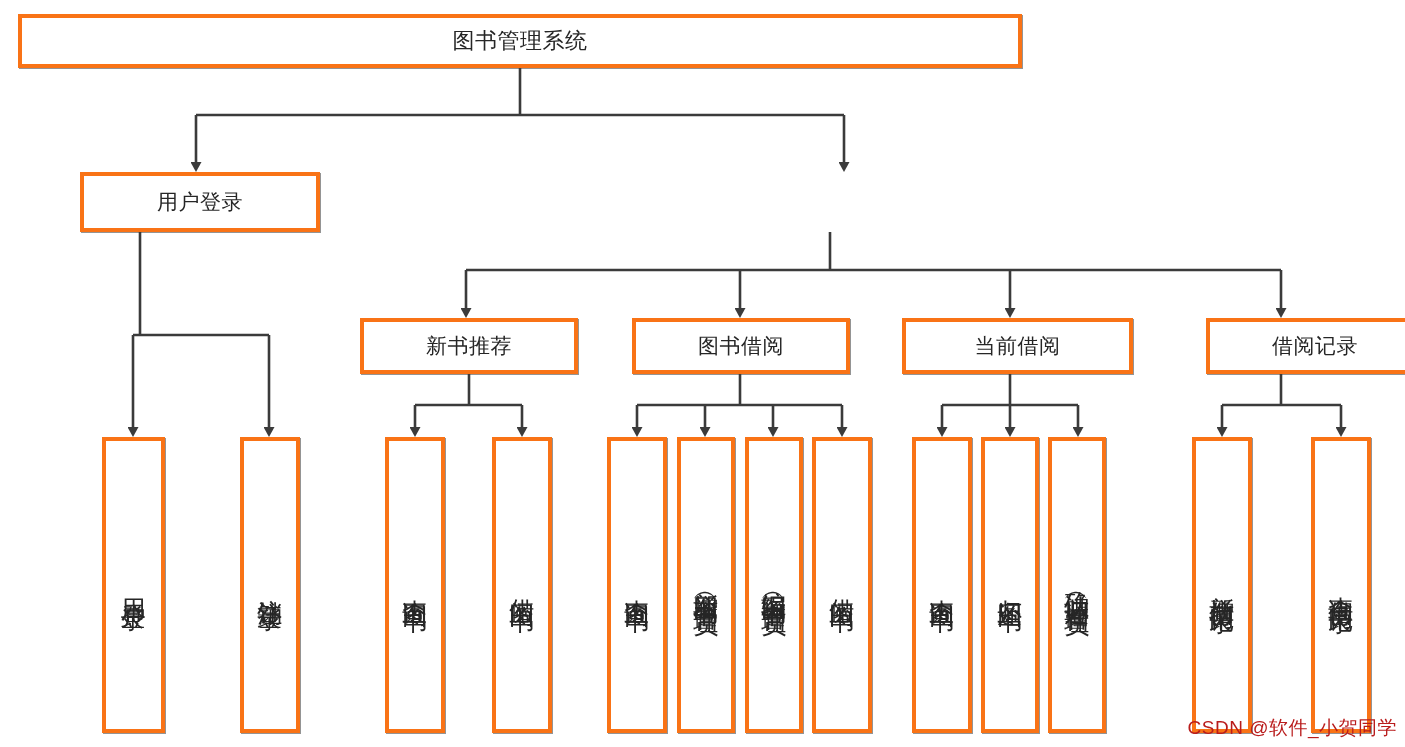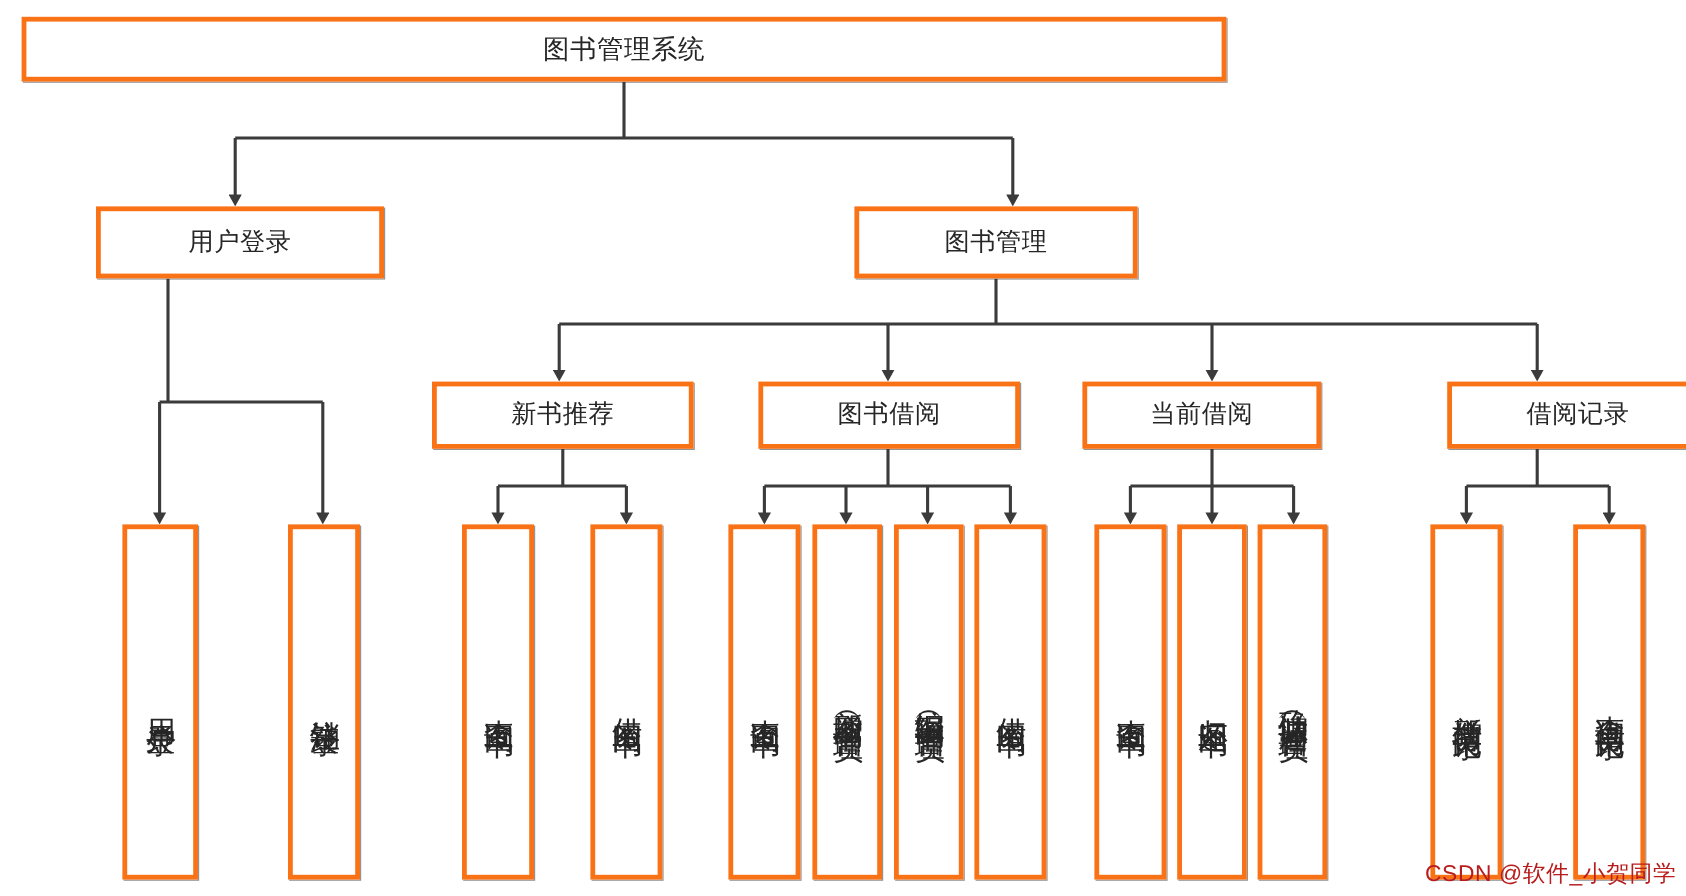--- a/index.html
+++ b/index.html
@@ -129,31 +129,28 @@
     </g>
   </svg>
 
   <div class="node horiz root" style="left:18px; top:14px; width:1004px; height:54px;">
     <span class="label">图书管理系统</span>
   </div>
 
   <div class="node horiz" style="left:80px; top:172px; width:240px; height:60px;">
     <span class="label">用户登录</span>
   </div>
-  <div class="node horiz" style="left:712px; top:172px; width:236px; height:60px;">
-    <span class="label">图书管理</span>
-  </div>
 
   <div class="node horiz" style="left:360px; top:318px; width:218px; height:56px;">
     <span class="label">新书推荐</span>
   </div>
   <div class="node horiz" style="left:632px; top:318px; width:218px; height:56px;">
     <span class="label">图书借阅</span>
   </div>
-  <div class="node horiz" style="left:902px; top:318px; width:199px; height:56px;">
+  <div class="node horiz" style="left:902px; top:318px; width:231px; height:56px;">
     <span class="label">当前借阅</span>
   </div>
   <div class="node horiz" style="left:1172px; top:318px; width:218px; height:56px;margin-left:34px;">
     <span class="label">借阅记录</span>
   </div>
 
   <div class="node vert" style="left:102px; top:437px; width:63px; height:296px;">
     <span class="label">用户登录</span>
   </div>
   <div class="node vert" style="left:240px; top:437px; width:60px; height:296px;">

